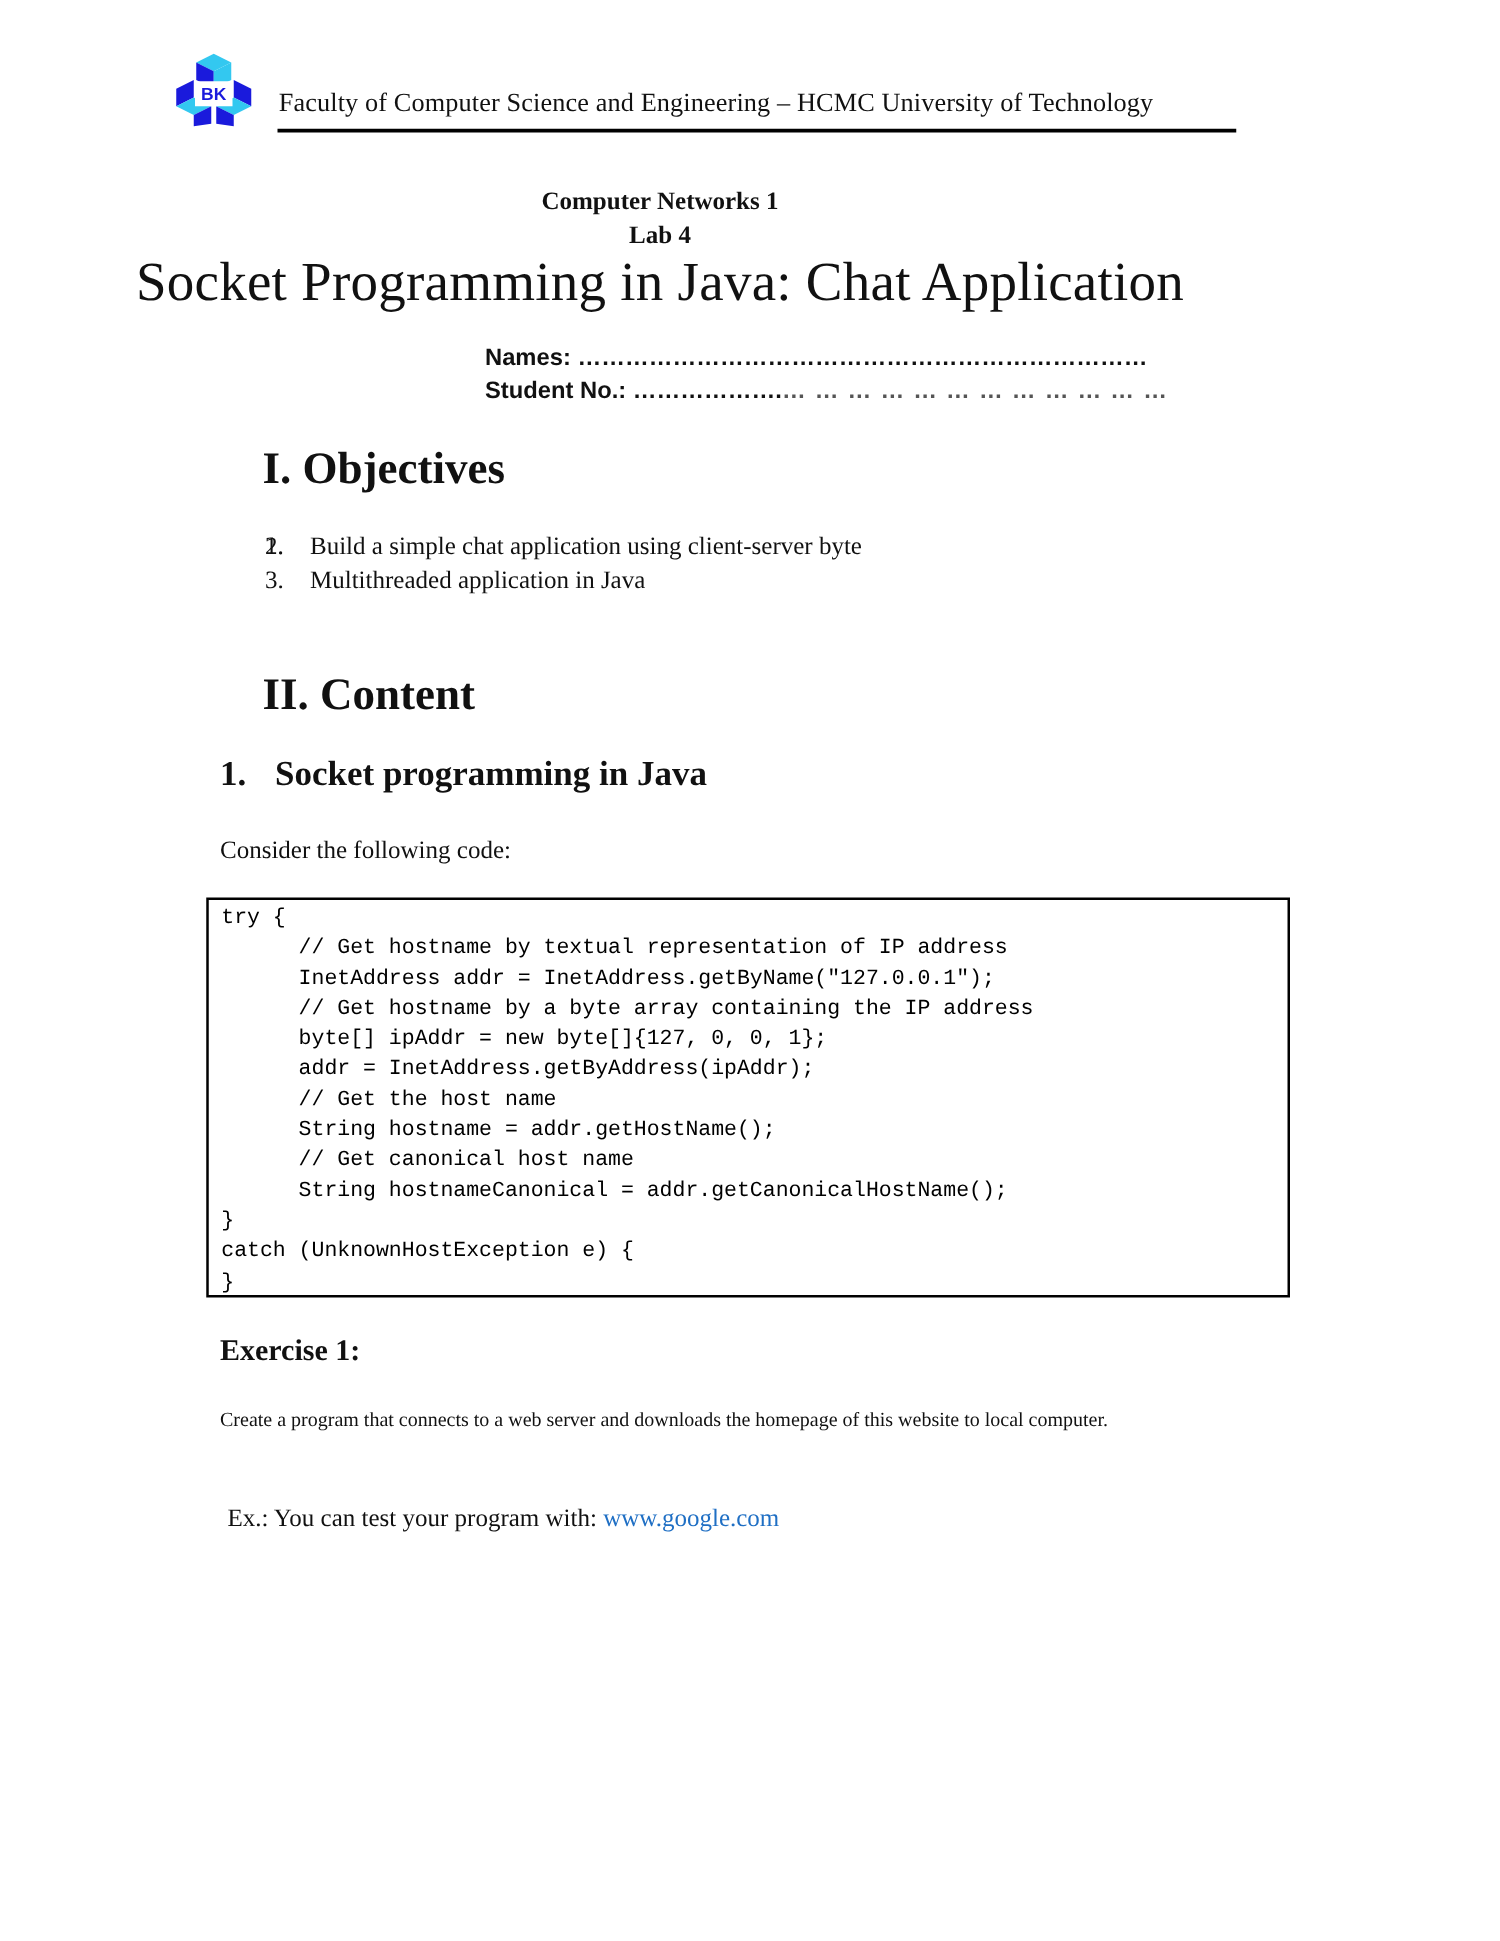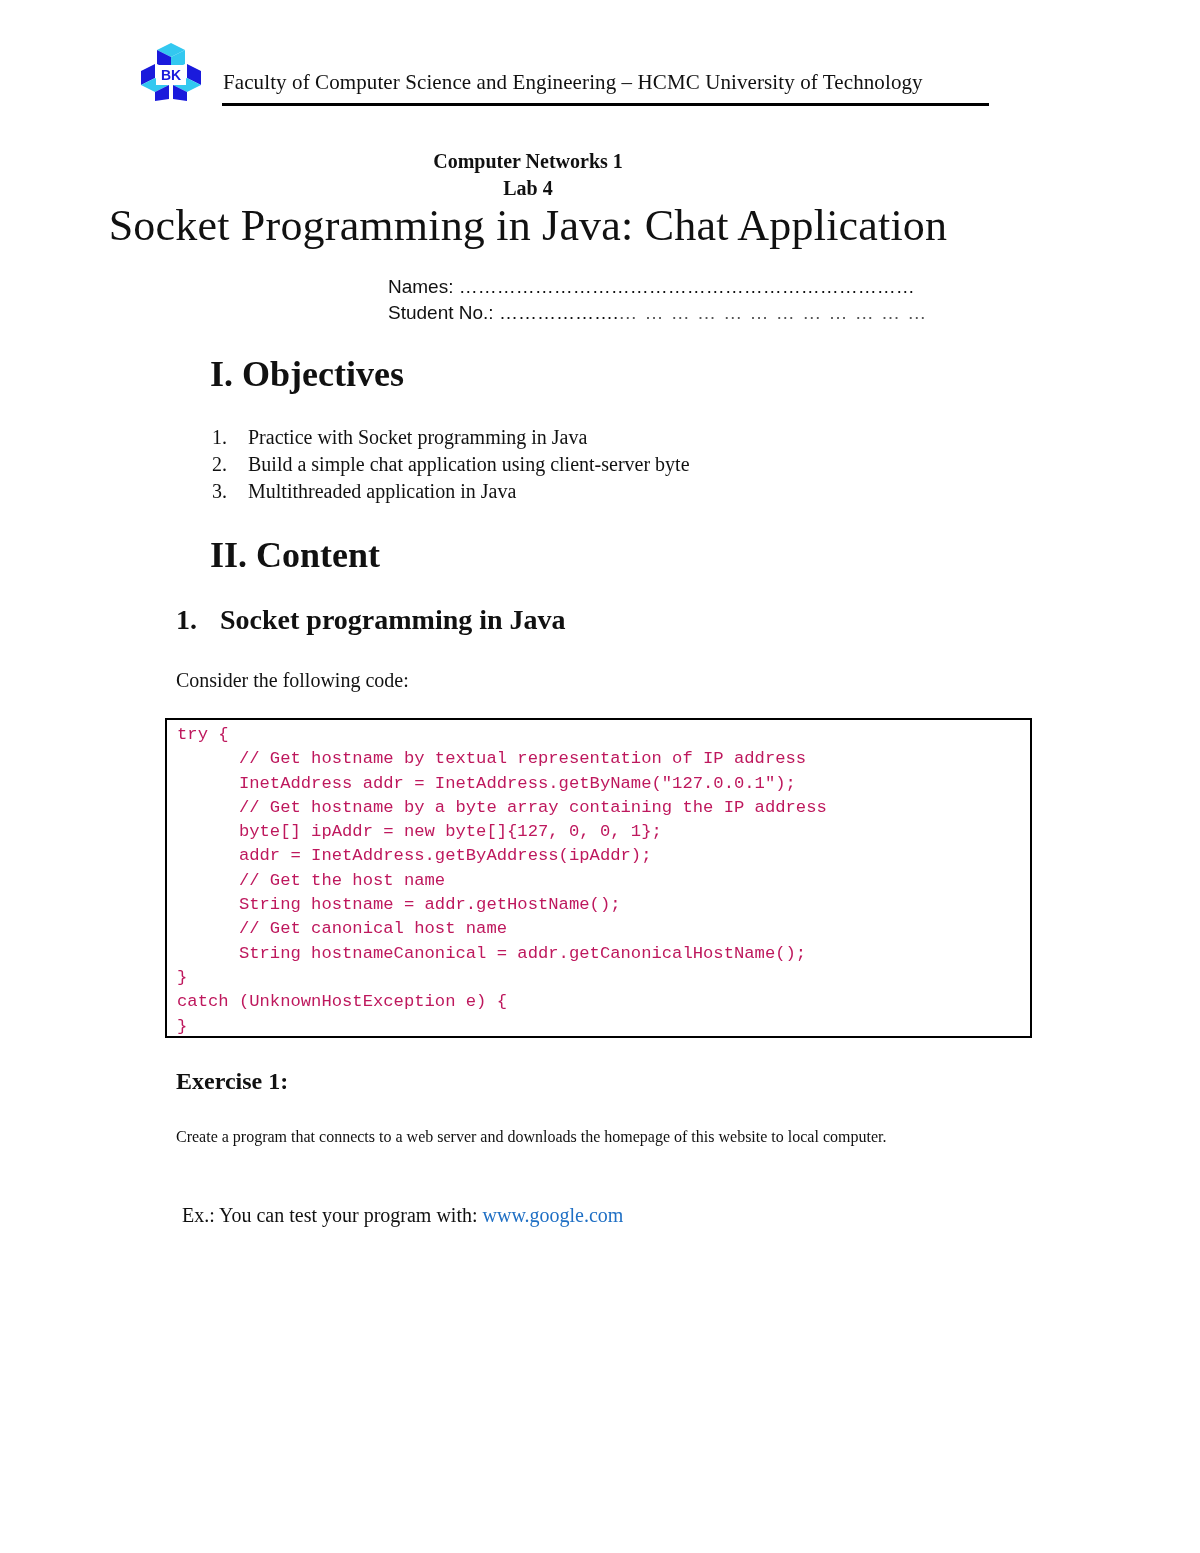--- a/index.html
+++ b/index.html
@@ -14,21 +14,21 @@
     left: 223px; top: 70px; font-size: 21px; color: #111; white-space: nowrap;
     letter-spacing: 0.1px;
   }
   .header-rule { left: 222px; top: 103px; width: 767px; height: 3px; background: #000; }
 
   .center { left: 0; width: 1056px; text-align: center; }
   .course { top: 150px; font-size: 20px; font-weight: bold; }
   .lab { top: 177px; font-size: 20px; font-weight: bold; }
   .doc-title { top: 200px; font-size: 44px; font-weight: normal; letter-spacing: 0.2px; }
 
-  .fields { left: 388px; top: 274px; font-family: "Liberation Sans", sans-serif; font-size: 19px; line-height: 26px; }
+  .fields { left: 388px; top: 274px; font-family: "Liberation Sans", sans-serif; font-size: 19px; line-height: 26px; font-weight: bold; }
   .fields .row { white-space: nowrap; }
   .dots { letter-spacing: 0px; }
   .dots-light { color: #555; letter-spacing: 1px; }
 
   .h1 { left: 176px; font-size: 36px; font-weight: bold; margin-left: 34px; }
   .h1.obj { top: 353px; }
   .h1.content { top: 534px; }
 
   .obj-list { left: 212px; top: 424px; font-size: 20px; line-height: 27px; margin: 0; padding: 0; list-style: none; }
   .obj-list li { position: relative; padding-left: 36px; white-space: nowrap; }
@@ -40,21 +40,21 @@
   .para { left: 176px; font-size: 20px; line-height: 27px; }
   .p-consider { top: 667px; }
 
   .code-box {
     left: 165px; top: 718px; width: 867px; height: 320px;
     border: 2px solid #000; box-sizing: border-box;
   }
   .code {
     position: absolute; left: 10px; top: 3px; margin: 0;
     font-family: "Liberation Mono", monospace; font-size: 17.2px; line-height: 24.3px;
-    color: #be185d; white-space: pre;
+    color: #000000; white-space: pre;
   }
 
   .ex-title { left: 176px; top: 1068px; font-size: 24px; font-weight: bold; }
   .ex-body { left: 176px; top: 1123px; width: 820px; font-size: 16px; line-height: 27px; }
   .ex-hint { left: 182px; top: 1204px; font-size: 20px; white-space: nowrap; }
   .link { color: #1f6fc4; text-decoration: none; }
 </style>
 </head>
 <body>
 
@@ -90,21 +90,21 @@
     <span class="dots">………………………………………………………………</span>
   </div>
   <div class="row">
     <span>Student No.:</span>
     <span class="dots">……………….</span><span class="dots-light">… … … … … … … … … … … …</span>
   </div>
 </div>
 
 <div class="abs h1 obj">I. Objectives</div>
 <ol class="abs obj-list">
-  <li><span class="num">1.</span><span>Practice with Socket programming in Java</span></li>
+  <li><span class="num">1.</span></li>
   <li><span class="num">2.</span><span>Build a simple chat application using client-server byte</span></li>
   <li><span class="num">3.</span><span>Multithreaded application in Java</span></li>
 </ol>
 
 <div class="abs h1 content">II. Content</div>
 <div class="abs h2">
   <span class="num">1.</span><span>Socket programming in Java</span>
 </div>
 <div class="abs para p-consider">Consider the following code:</div>
 

